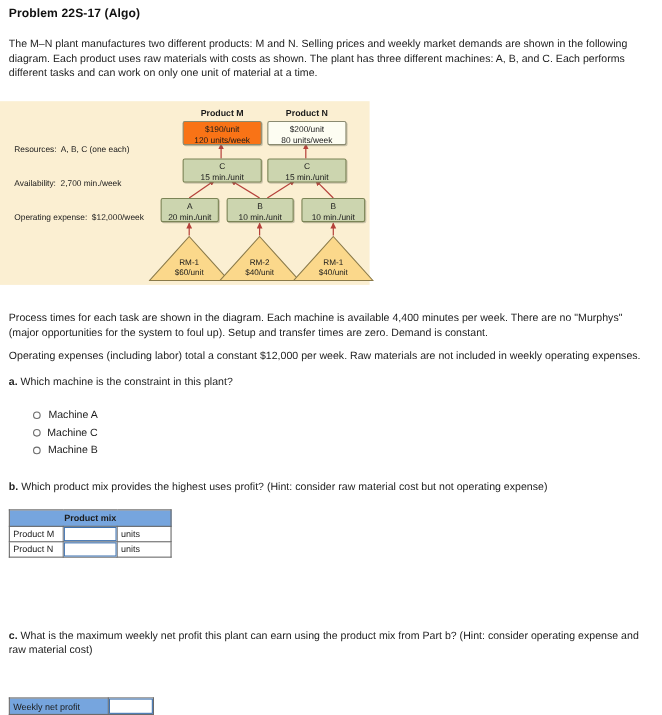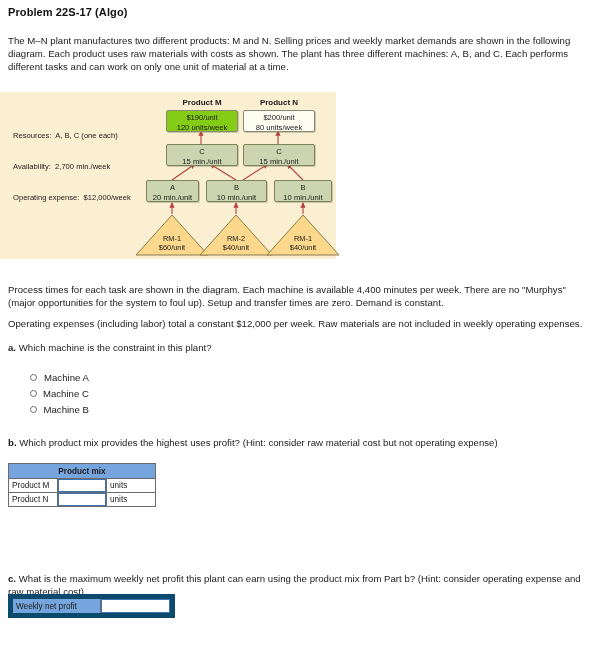--- a/index.html
+++ b/index.html
@@ -196,24 +196,24 @@
     padding: 0 2px;
     outline: none;
     background: #fff;
     color: #1b1b1b;
   }
 
   
   .profit-table {
     position: absolute;
     left: 8px;
-    top: 594px;
-    width: 167px;
+    top: 634px;
+    width: 132px;
     border-collapse: collapse;
-    border: 5px solid #0c4a6e;
+    border: 1px solid #0c4a6e;
     table-layout: fixed;
   }
   .profit-table td {
     border: 1px solid #6b6b6b;
     height: 15px;
     font-size: 8.2px;
     padding: 0;
     box-sizing: border-box;
   }
   .profit-table td.plabel {
@@ -276,21 +276,21 @@
       <line x1="303" y1="88" x2="287" y2="72" stroke="#b5413a" stroke-width="1.1" marker-end="url(#ah)"></line>
 
       <line x1="172" y1="122" x2="172" y2="111" stroke="#b5413a" stroke-width="1.1" marker-end="url(#ah)"></line>
 
       <line x1="236" y1="122" x2="236" y2="111" stroke="#b5413a" stroke-width="1.1" marker-end="url(#ah)"></line>
 
       <line x1="303" y1="122" x2="303" y2="111" stroke="#b5413a" stroke-width="1.1" marker-end="url(#ah)"></line>
     </svg>
 
     <div class="prod-label" style="left:166px; top:6px; width:72px;">Product M</div>
-    <div class="gbox" style="left:166px; top:18px; width:72px; height:22px; background:#84cc16; border-color:#8a8a70;">
+    <div class="gbox" style="left:166px; top:18px; width:72px; height:22px; background:#f97316; border-color:#8a8a70;">
       <span class="l1">$190/unit</span>
       <span class="l2">120 units/week</span>
     </div>
 
     <div class="prod-label" style="left:243px; top:6px; width:72px;">Product N</div>
     <div class="gbox" style="left:243px; top:18px; width:72px; height:22px; background:#fdfdf2; border-color:#8a8a70;">
       <span class="l1">$200/unit</span>
       <span class="l2">80 units/week</span>
     </div>
 

